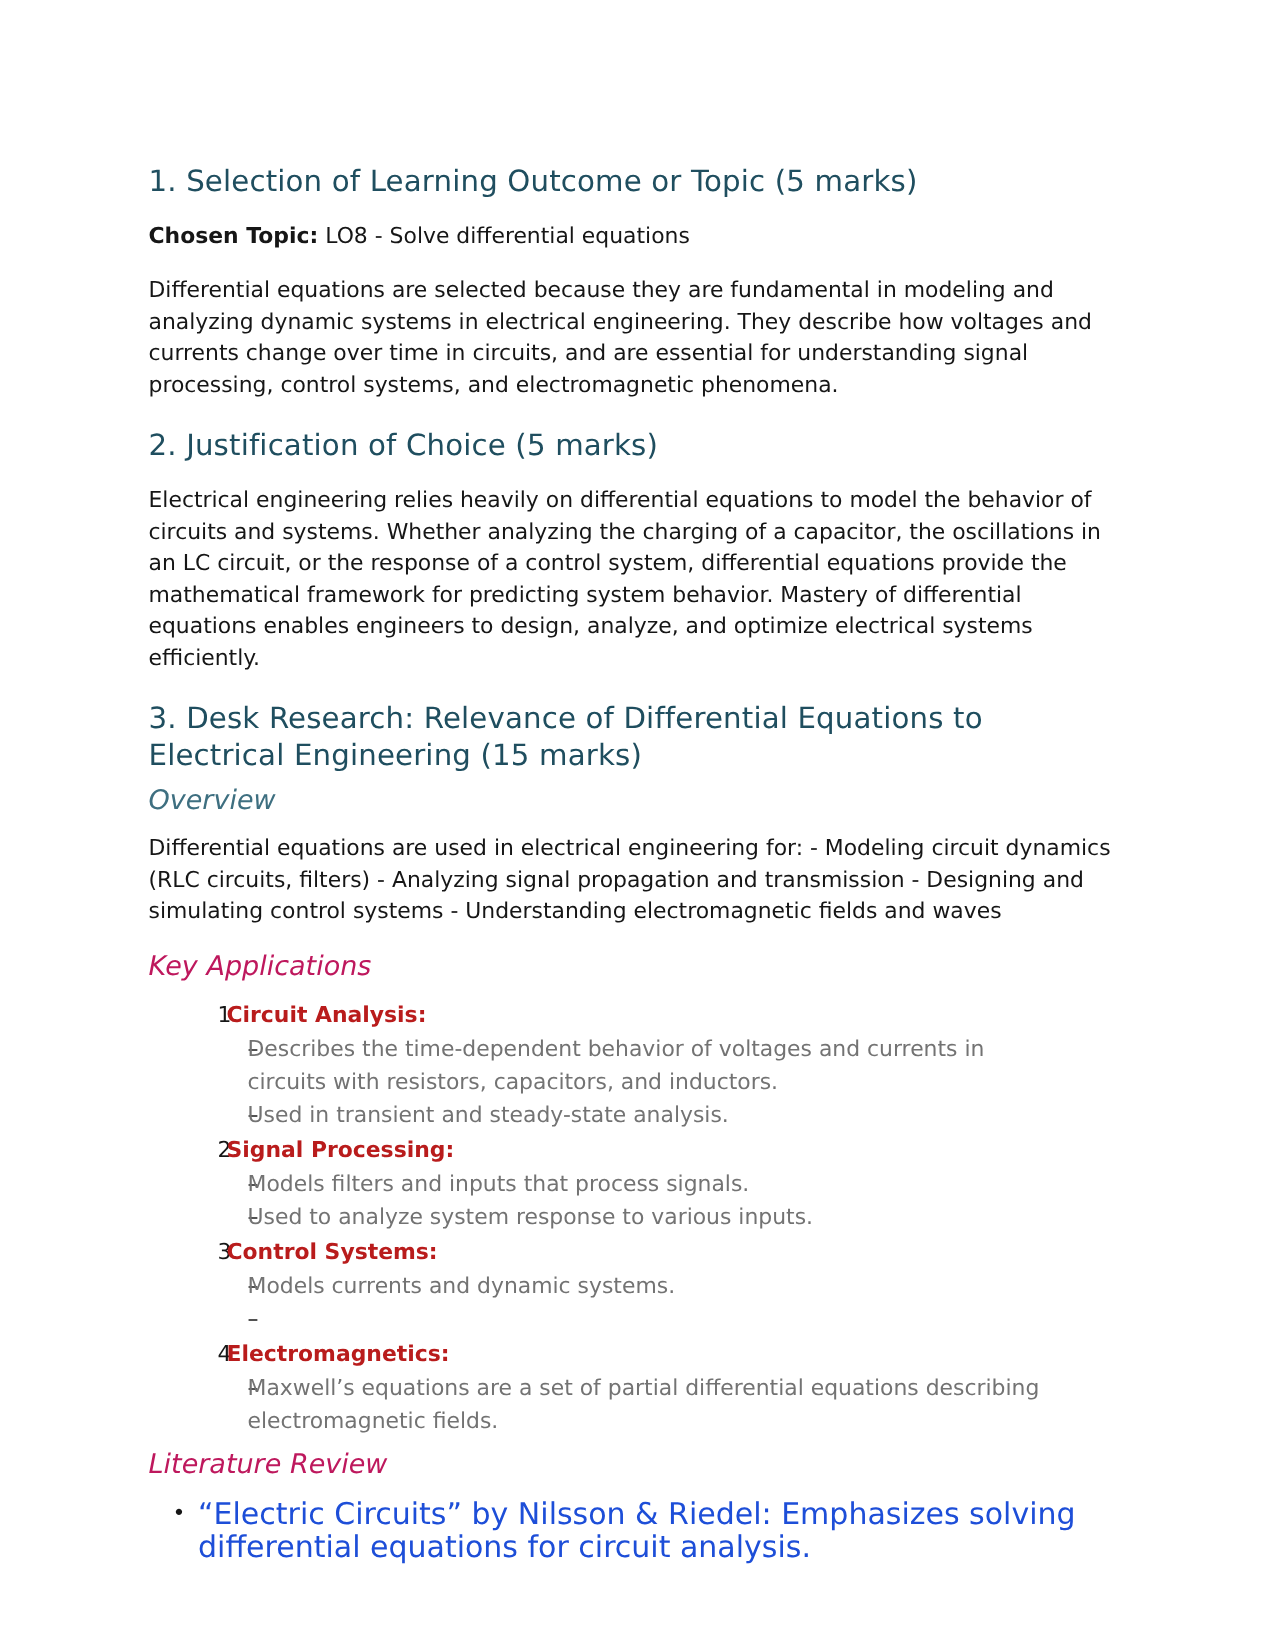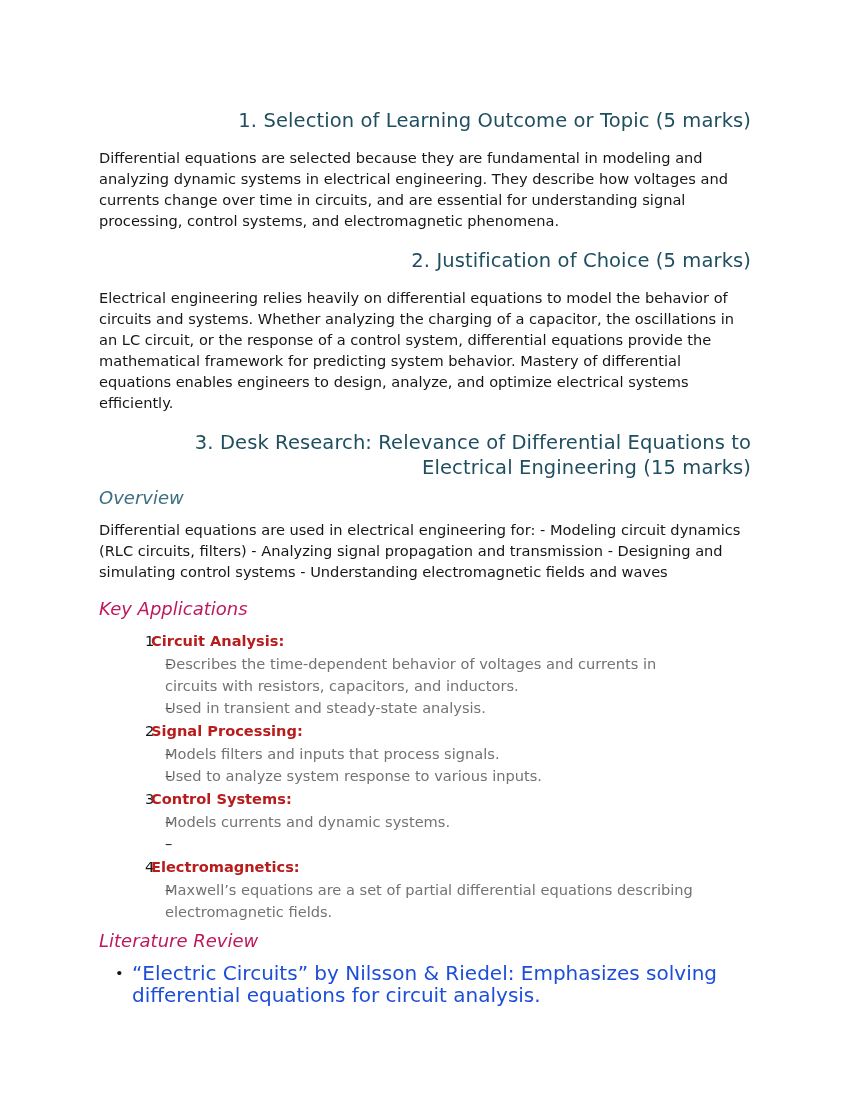--- a/index.html
+++ b/index.html
@@ -26,21 +26,20 @@
     width: 652px;
   }
 
   h1.section-heading {
     font-size: 19.5px;
     font-weight: 400;
     color: #1f4e5f;
     margin: 0 0 14px 0;
     line-height: 25px;
     letter-spacing: 0.1px;
-    text-align: right;
   }
   h1.section-heading.tight {
     margin-bottom: 8px;
   }
   h2.sub-heading {
     font-size: 18px;
     font-weight: 400;
     font-style: italic;
     color: #3e6f80;
     margin: 0 0 11px 0;
@@ -148,20 +147,21 @@
   .spacer-sm { height: 7px; }
 </style>
 </head>
 <body>
 
 <div class="page">
   <div class="doc-body">
 
     <h1 class="section-heading">1. Selection of Learning Outcome or Topic (5 marks)</h1>
 
+    <p class="body-text lead"><b>Chosen Topic:</b><span> LO8 - Solve differential equations</span></p>
 
     <p class="body-text">Differential equations are selected because they are fundamental in modeling and analyzing dynamic systems in electrical engineering. They describe how voltages and currents change over time in circuits, and are essential for understanding signal processing, control systems, and electromagnetic phenomena.</p>
 
     <h1 class="section-heading">2. Justification of Choice (5 marks)</h1>
 
     <p class="body-text">Electrical engineering relies heavily on differential equations to model the behavior of circuits and systems. Whether analyzing the charging of a capacitor, the oscillations in an LC circuit, or the response of a control system, differential equations provide the mathematical framework for predicting system behavior. Mastery of differential equations enables engineers to design, analyze, and optimize electrical systems efficiently.</p>
 
     <h1 class="section-heading tight">3. Desk Research: Relevance of Differential Equations to Electrical Engineering (15 marks)</h1>
 
     <h2 class="sub-heading">Overview</h2>

